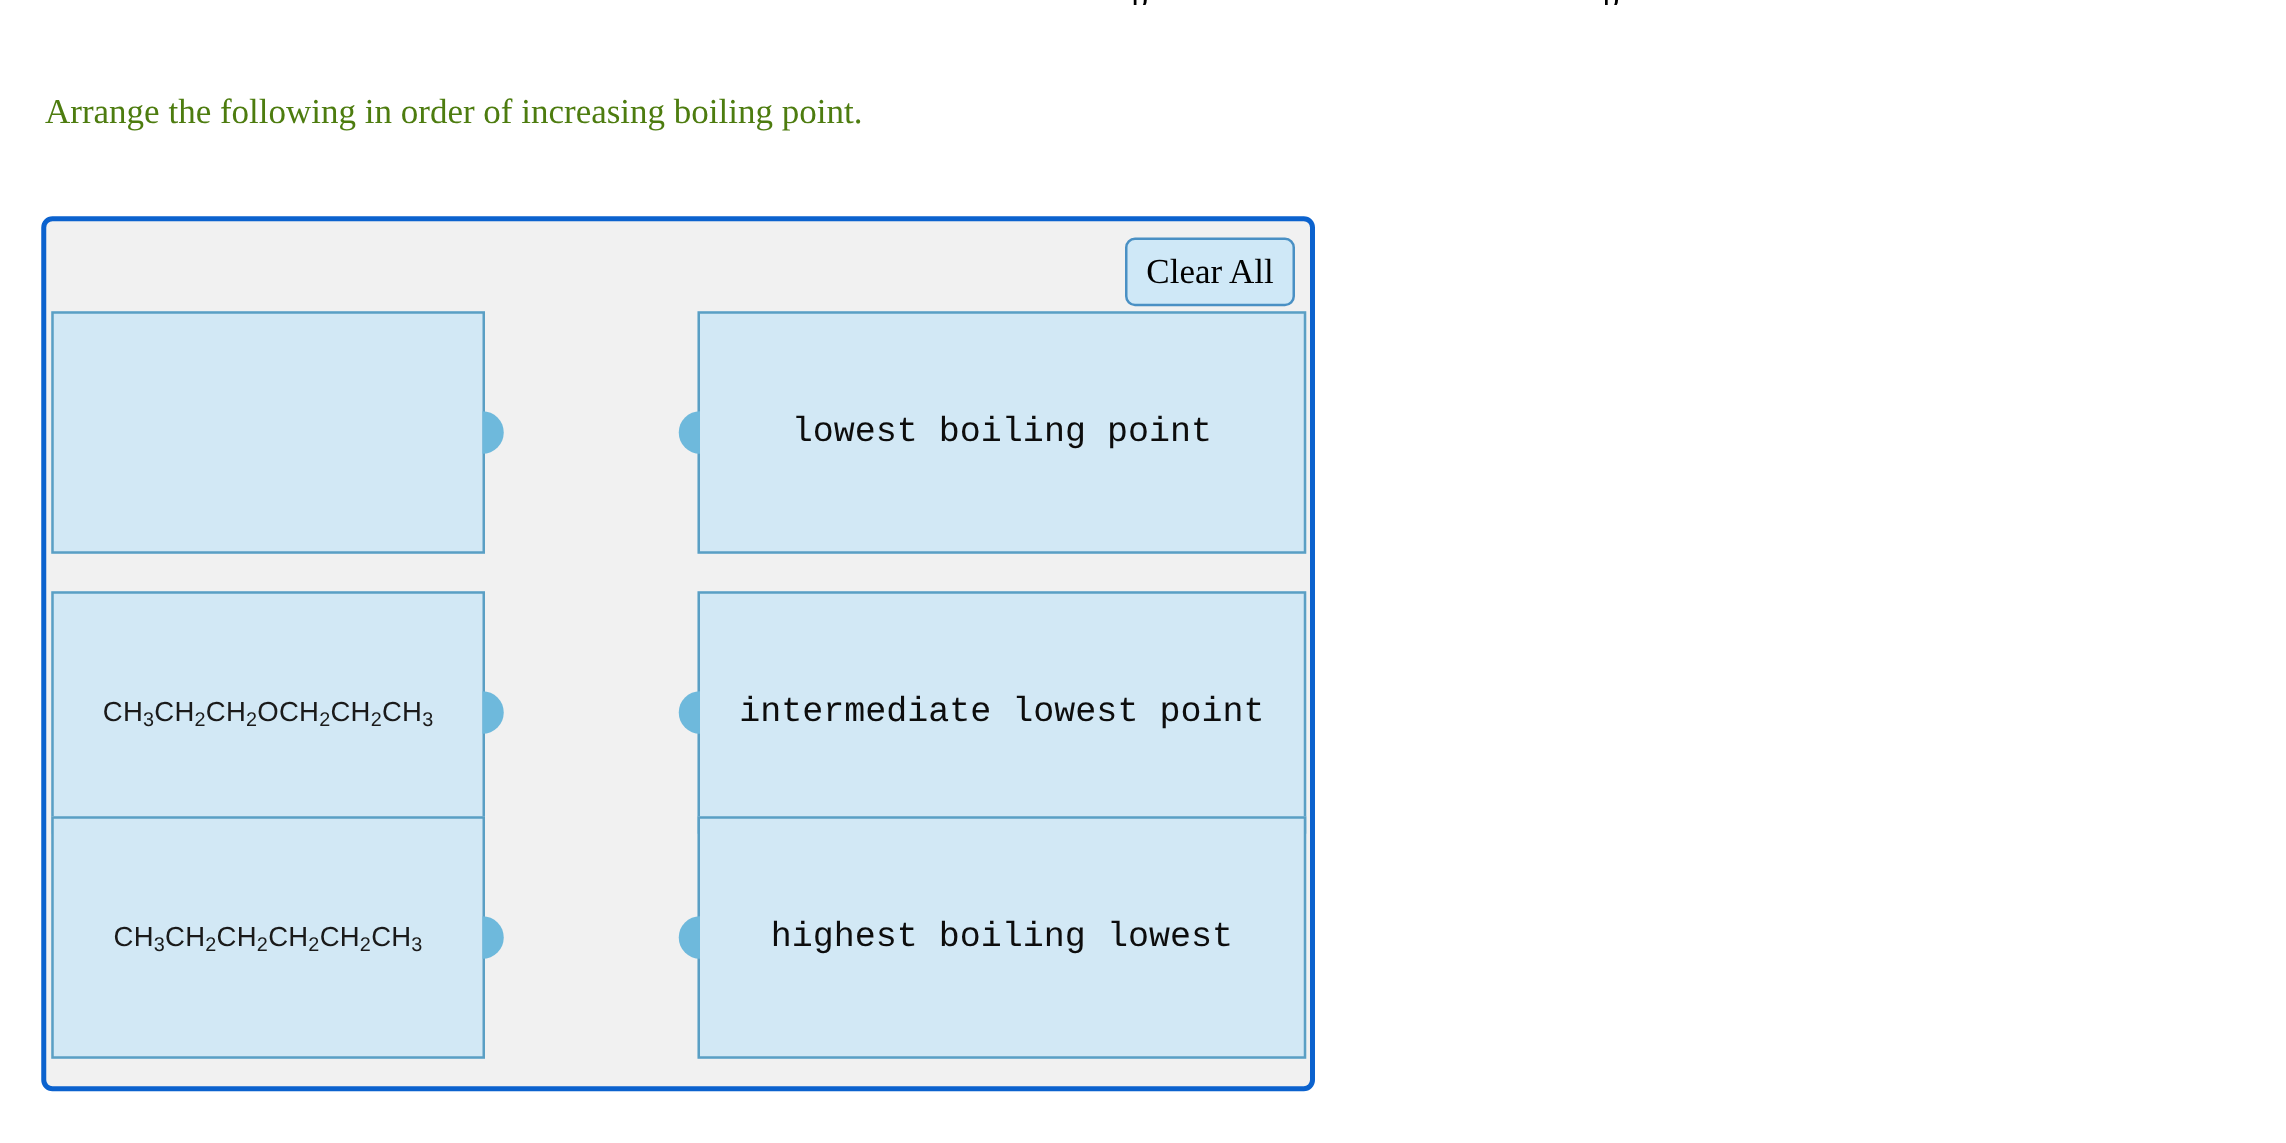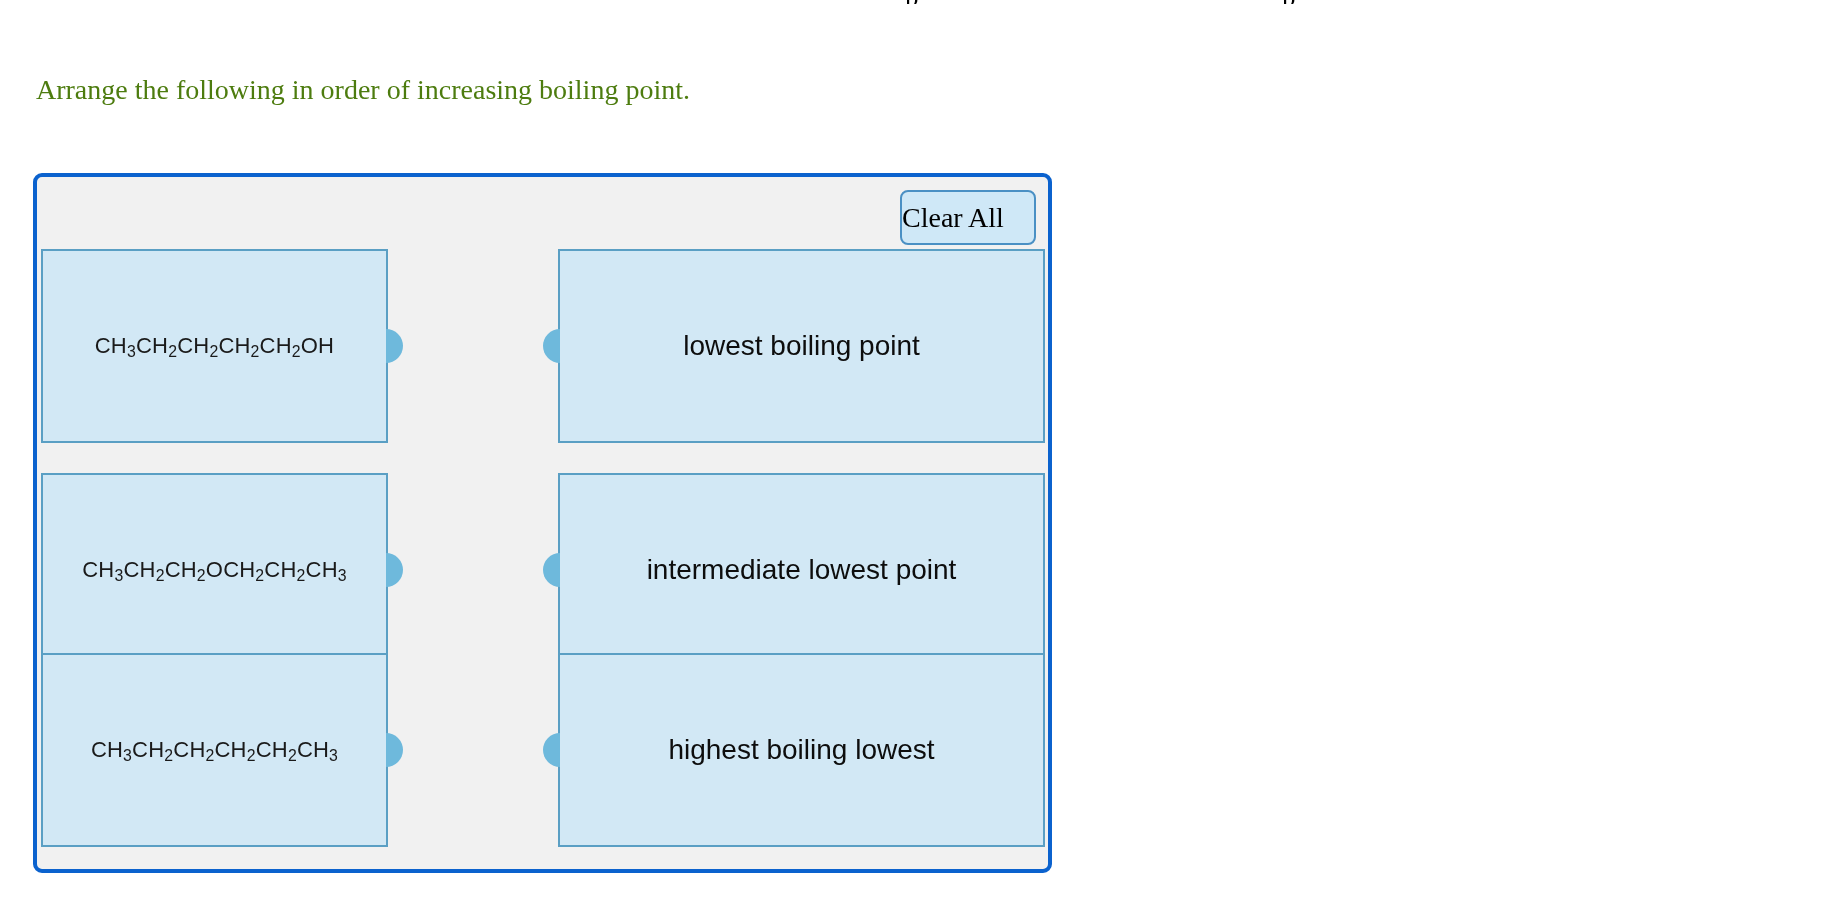--- a/index.html
+++ b/index.html
@@ -73,21 +73,21 @@
     top: 13px;
     width: 136px;
     height: 55px;
     box-sizing: border-box;
     background: #cfe8f7;
     border: 2px solid #4a90c4;
     border-radius: 8px;
     font-family: "Liberation Serif", "DejaVu Serif", serif;
     font-size: 28px;
     line-height: 51px;
-    text-align: left;
+    text-align: center;
     color: #000;
     cursor: pointer;
     padding: 0;
   }
 
   
   .columns {
     position: absolute;
     left: 0;
     top: 72px;
@@ -135,21 +135,21 @@
     white-space: nowrap;
   }
   .formula sub {
     font-size: 0.72em;
     vertical-align: baseline;
     position: relative;
     bottom: -0.28em;
   }
 
   .target-label {
-    font-family: Liberation Sans, sans-serif;
+    font-family: Liberation Mono, monospace;
     font-size: 28px;
     color: #0d0d0d;
     white-space: nowrap;
   }
 
   
   .nub {
     position: absolute;
     width: 17px;
     height: 34px;
@@ -182,23 +182,20 @@
 
   <div class="toolbar">
     <button class="clear-all-btn">Clear All</button>
   </div>
 
   <div class="columns">
 
     <div class="col col-left">
 
       <div class="card r1">
-        <div class="card-text">
-          <span class="formula">CH<sub>3</sub>CH<sub>2</sub>CH<sub>2</sub>CH<sub>2</sub>CH<sub>2</sub>OH</span>
-        </div>
         <span class="nub nub-right"></span>
       </div>
 
       <div class="card r2">
         <div class="card-text">
           <span class="formula">CH<sub>3</sub>CH<sub>2</sub>CH<sub>2</sub>OCH<sub>2</sub>CH<sub>2</sub>CH<sub>3</sub></span>
         </div>
         <span class="nub nub-right"></span>
       </div>
 

